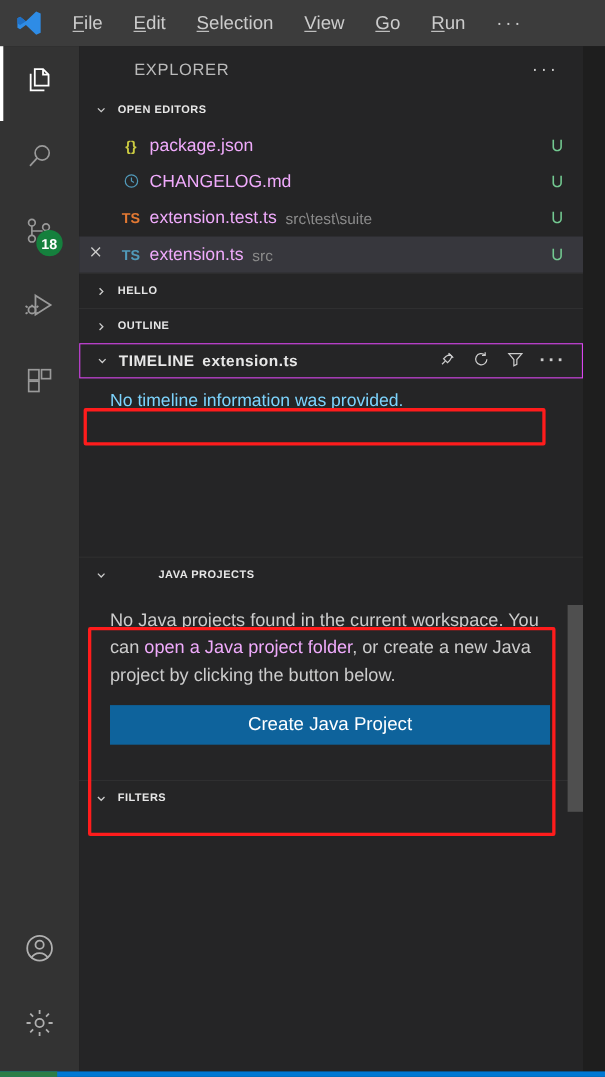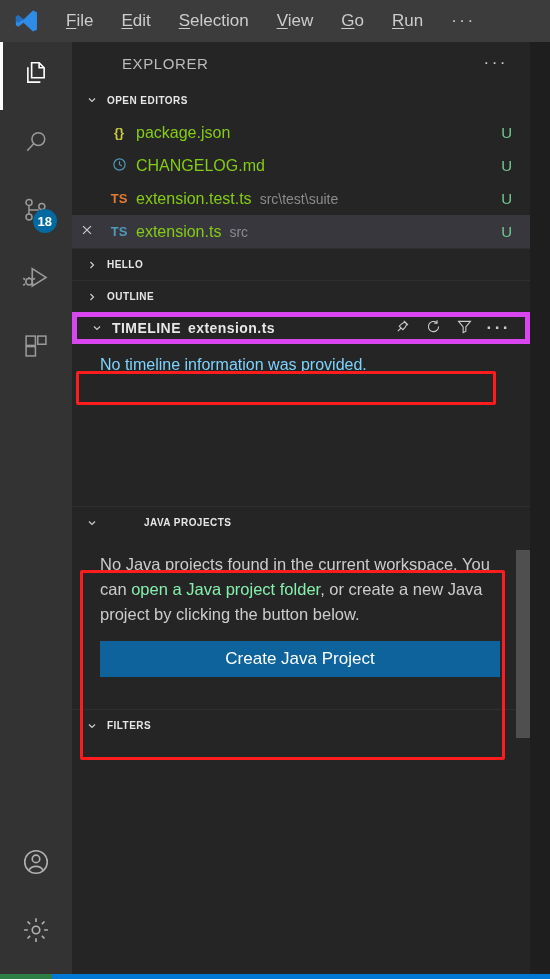--- a/index.html
+++ b/index.html
@@ -33,21 +33,21 @@
   .act-item {
     position: relative; width: 72px; height: 68px;
     display: flex; align-items: center; justify-content: center;
   }
   .act-item.active::before {
     content: ""; position: absolute; left: 0; top: 0; width: 3px; height: 68px; background: #ffffff;
   }
   .act-badge {
     position: absolute; right: 15px; bottom: 13px;
     min-width: 24px; height: 24px; border-radius: 12px;
-    background: #0369a1; color: #ffffff; font-size: 13px; font-weight: bold;
+    background: #15803d; color: #ffffff; font-size: 13px; font-weight: bold;
     display: flex; align-items: center; justify-content: center; padding: 0 5px;
   }
   .act-bottom { position: absolute; left: 0; bottom: 8px; width: 72px; }
 
   
   .sidebar {
     position: absolute; left: 72px; top: 42px; width: 458px; height: 932px;
     background: #252526;
   }
   .sidebar-title {
@@ -67,37 +67,37 @@
 
   
   .editor-row {
     height: 33px; display: flex; align-items: center; padding-right: 18px;
     color: #8fce8f; font-size: 16px;
   }
   .editor-row.selected { background: #37373d; }
   .row-close { width: 30px; text-align: center; color: #cccccc; font-size: 16px; }
   .row-spacer { width: 30px; }
   .row-icon { width: 34px; text-align: center; font-size: 13px; font-weight: bold; }
-  .row-name { color: #84cc16; font-size: 16px; text-align: center; }
+  .row-name { color: #f0abfc; font-size: 16px; text-align: center; }
   .row-desc { color: #8b8b8b; font-size: 14px; margin-left: 8px; }
   .row-flag { margin-left: auto; color: #73c991; font-size: 15px; }
 
   .timeline-header {
     position: relative; height: 32px; display: flex; align-items: center; gap: 7px;
-    padding-left: 12px; border: 5px solid #d946ef;
+    padding-left: 12px; border: 1px solid #d946ef;
     color: #e7e7e7; font-size: 14px; font-weight: bold; letter-spacing: .45px;
   }
   .timeline-actions {
     margin-left: auto; display: flex; align-items: center; gap: 14px; padding-right: 14px;
   }
   .empty-msg { color: #7dd3fc; font-size: 16px; padding: 12px 0 0 28px; }
 
   .java-body { position: relative; padding: 14px 30px 0 28px; }
   .java-text { color: #cccccc; font-size: 16.5px; line-height: 25px; }
-  .java-text a { color: #86efac; text-decoration: none; }
+  .java-text a { color: #f0abfc; text-decoration: none; }
   .java-btn {
     margin: 14px 0 0 0; width: 400px; height: 36px; background: #0e639c;
     color: #ffffff; font-size: 17px; border: none; cursor: pointer;
     display: flex; align-items: center; justify-content: center;
   }
   .vscroll {
     position: absolute; right: 0px; top: 12px; width: 14px; height: 188px; background: #4f4f4f;
   }
 
   

